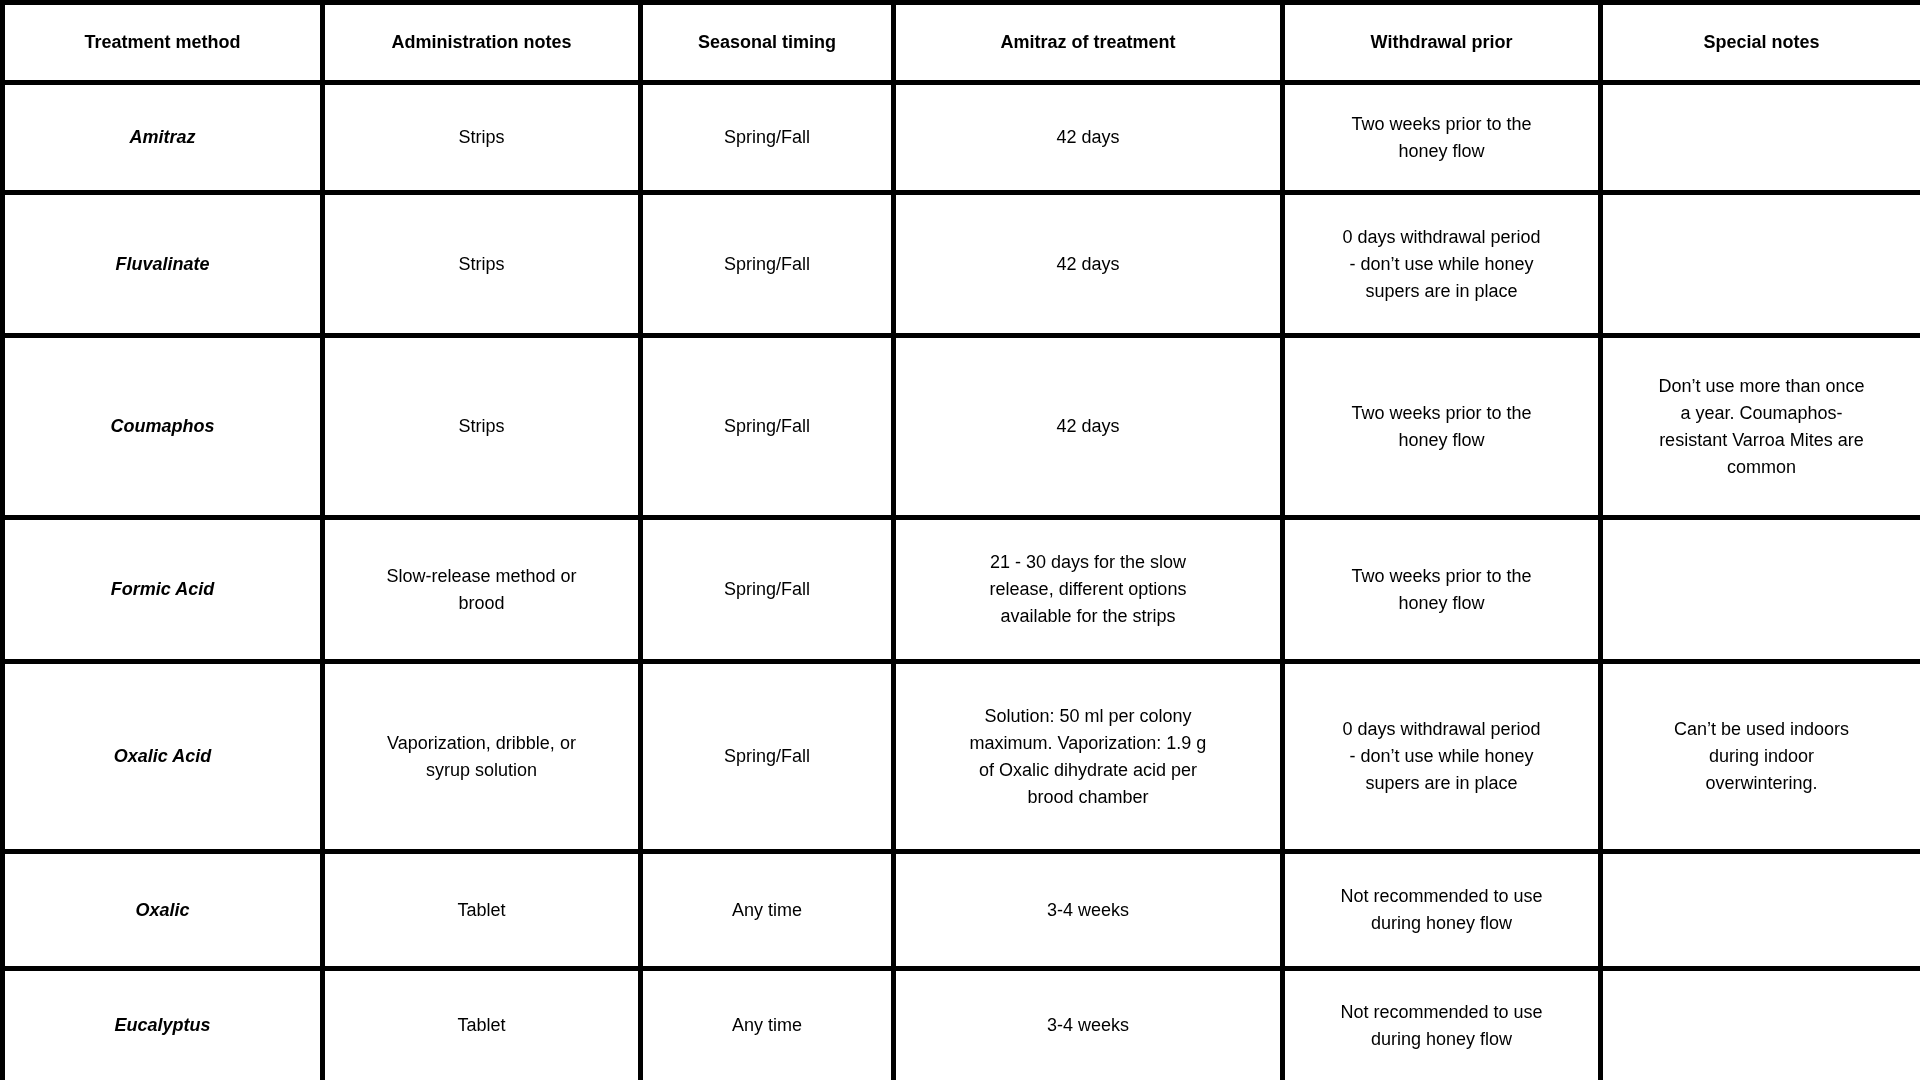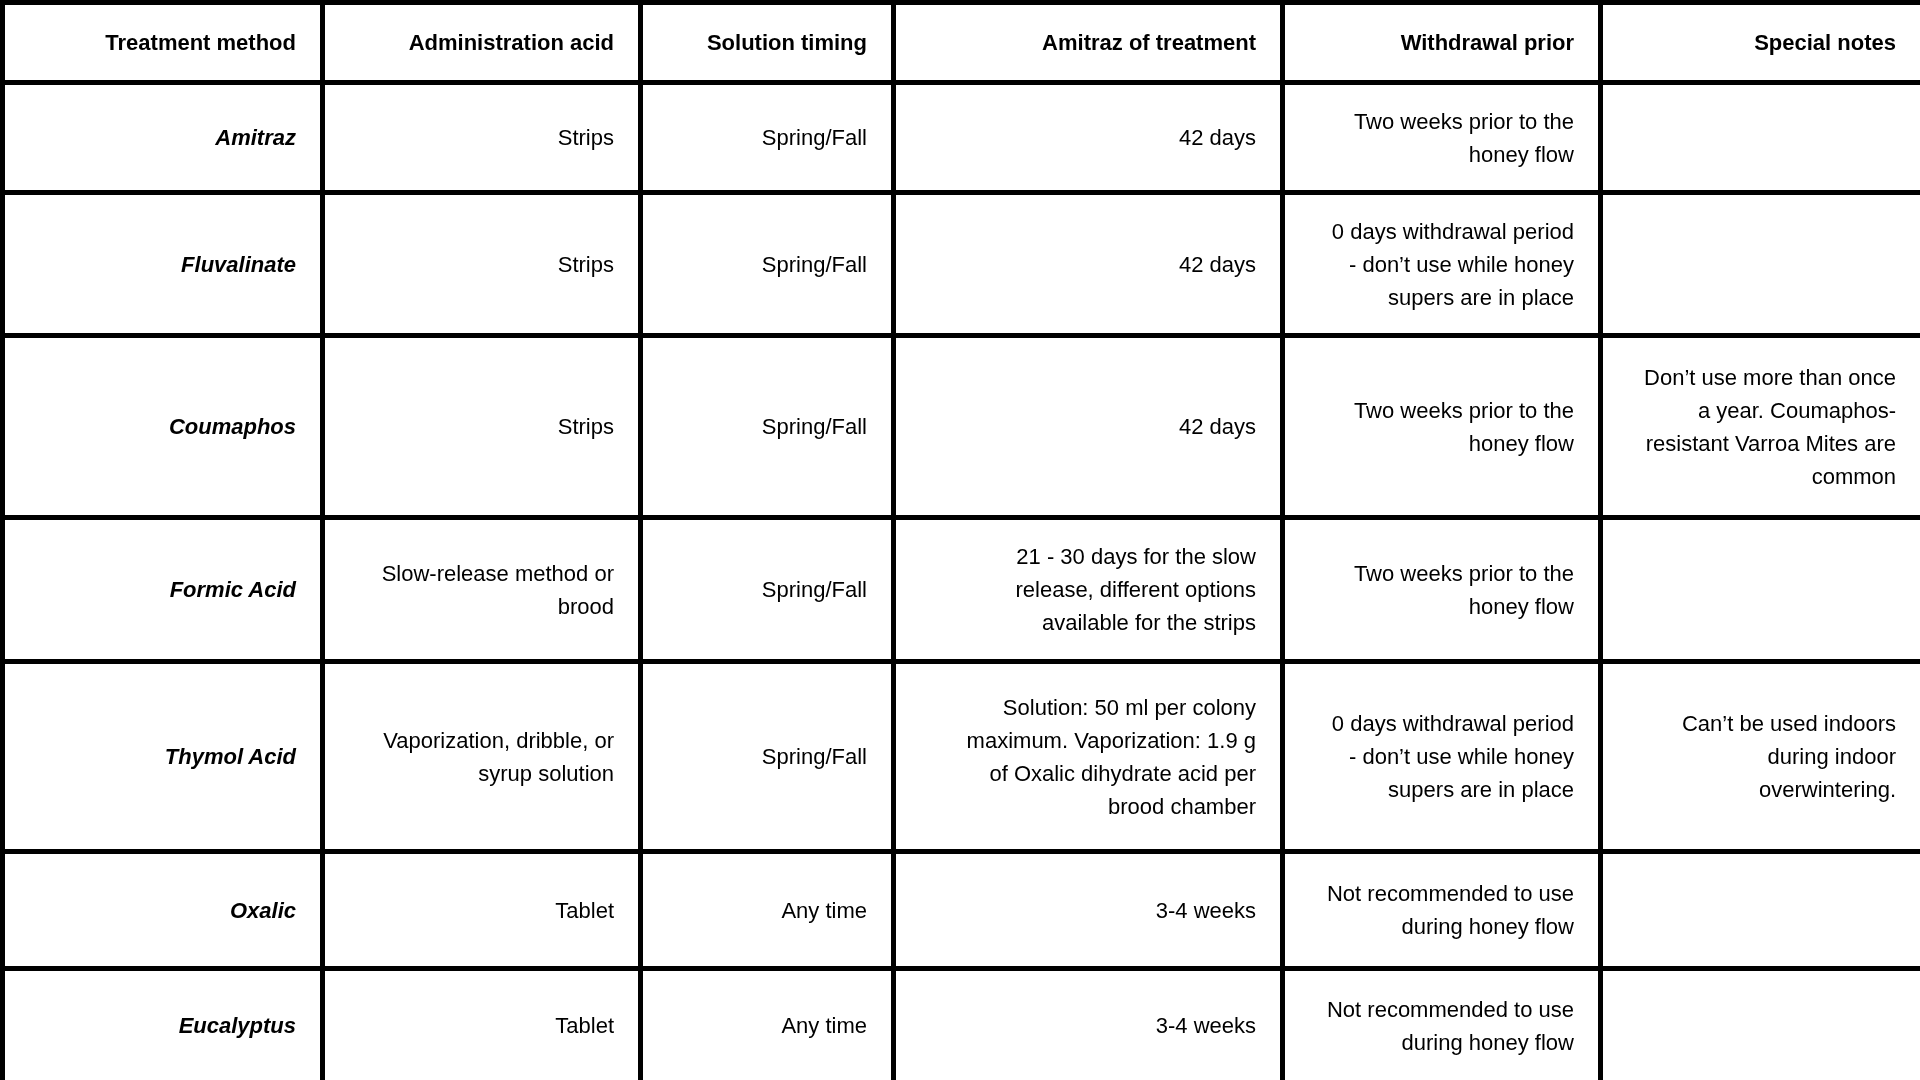--- a/index.html
+++ b/index.html
@@ -12,24 +12,24 @@
     height: 1080px;
     table-layout: fixed;
     border-collapse: collapse;
     background: #ffffff;
     font-family: "Liberation Sans", sans-serif;
     color: #000000;
   }
   table.treatment-table th,
   table.treatment-table td {
     border: 5px solid #000000;
-    text-align: right;
+    text-align: center;
     vertical-align: middle;
     padding: 6px 24px;
-    font-size: 22px;
+    font-size: 18px;
     line-height: 1.5;
     white-space: pre-line;
     overflow: hidden;
   }
   table.treatment-table th {
     font-weight: 700;
     white-space: normal;
   }
   table.treatment-table td.method-cell {
     font-weight: 700;
@@ -44,22 +44,22 @@
     <col style="width:320px">
     <col style="width:318px">
     <col style="width:253px">
     <col style="width:389px">
     <col style="width:318px">
     <col style="width:322px">
   </colgroup>
   <thead>
     <tr style="height:80px">
       <th>Treatment method</th>
-      <th>Administration acid</th>
-      <th>Solution timing</th>
+      <th>Administration notes</th>
+      <th>Seasonal timing</th>
       <th>Amitraz of treatment</th>
       <th>Withdrawal prior</th>
       <th>Special notes</th>
     </tr>
   </thead>
   <tbody>
     <tr style="height:110px">
       <td class="method-cell">Amitraz</td>
       <td>Strips</td>
       <td>Spring/Fall</td>
@@ -96,21 +96,21 @@
 brood</td>
       <td>Spring/Fall</td>
       <td>21 - 30 days for the slow
 release, different options
 available for the strips</td>
       <td>Two weeks prior to the
 honey flow</td>
       <td></td>
     </tr>
     <tr style="height:190px">
-      <td class="method-cell">Thymol Acid</td>
+      <td class="method-cell">Oxalic Acid</td>
       <td>Vaporization, dribble, or
 syrup solution</td>
       <td>Spring/Fall</td>
       <td>Solution: 50 ml per colony
 maximum. Vaporization: 1.9 g
 of Oxalic dihydrate acid per
 brood chamber</td>
       <td>0 days withdrawal period
 - don’t use while honey
 supers are in place</td>

